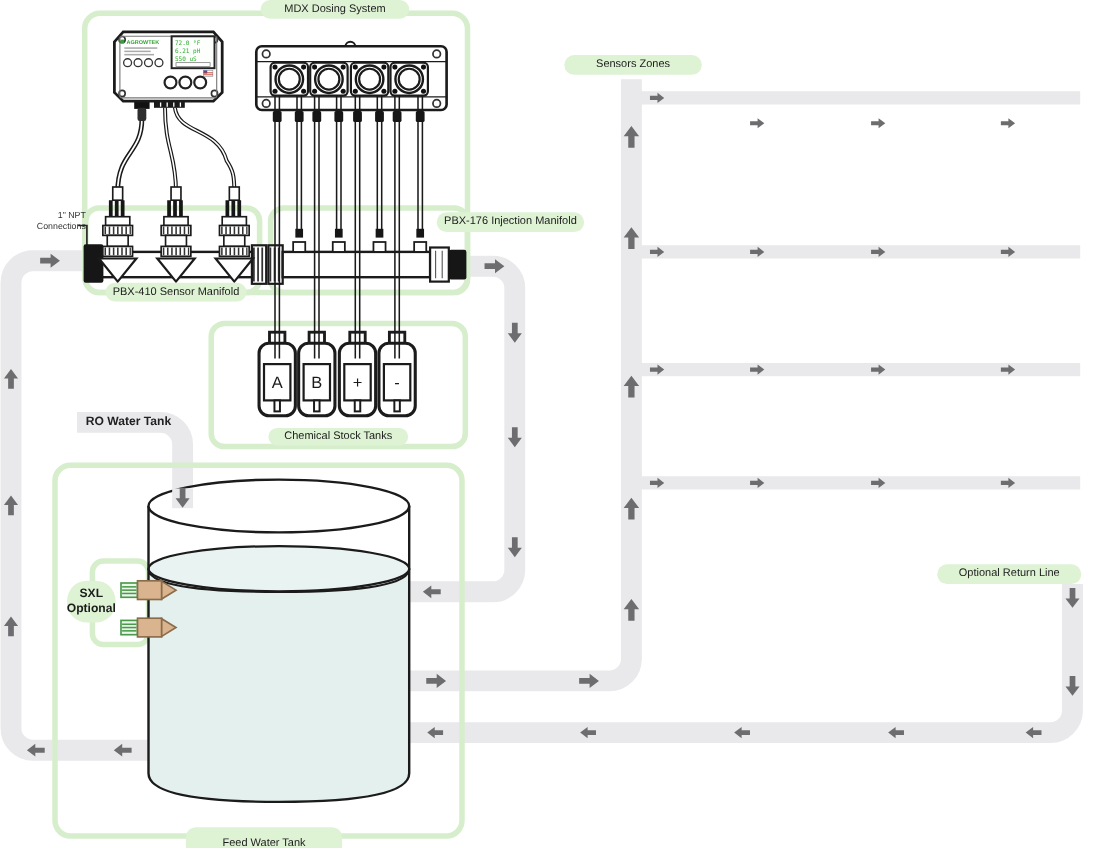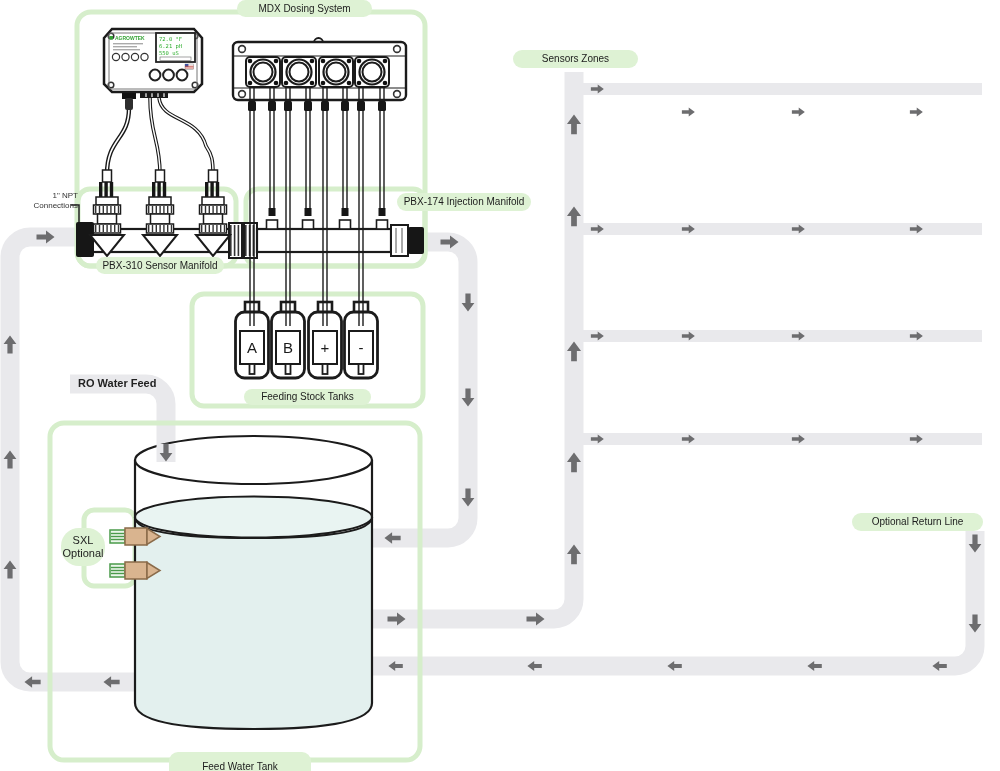--- a/index.html
+++ b/index.html
@@ -375,29 +375,29 @@
           <line x1="111" y1="570.5" x2="124" y2="570.5"></line>
           <line x1="111" y1="573.5" x2="124" y2="573.5"></line>
         </g>
   <rect x="125" y="562" width="22" height="17" fill="#d9b48f" stroke="#8a6b4a" stroke-width="1.5"></rect>
   <polygon points="147,562.5 160,570.5 147,578.5" fill="#d9b48f" stroke="#8a6b4a" stroke-width="1.5"></polygon>
 </g>
 </svg>
 
 <div class="pill" style="left:237px;top:0px;width:135px;height:17px;">MDX Dosing System</div>
 <div class="pill" style="left:513px;top:50px;width:125px;height:18px;">Sensors Zones</div>
-<div class="pill" style="left:397px;top:193px;width:134px;height:18px;">PBX-174 Injection Manifold</div>
-<div class="pill" style="left:96px;top:257px;width:128px;height:17px;">PBX-310 Sensor Manifold</div>
-<div class="pill" style="left:244px;top:389px;width:127px;height:16px;">Feeding Stock Tanks</div>
+<div class="pill" style="left:397px;top:193px;width:134px;height:18px;">PBX-176 Injection Manifold</div>
+<div class="pill" style="left:96px;top:257px;width:128px;height:17px;">PBX-410 Sensor Manifold</div>
+<div class="pill" style="left:244px;top:389px;width:127px;height:16px;">Chemical Stock Tanks</div>
 <div class="pill" style="left:852px;top:513px;width:131px;height:18px;">Optional Return Line</div>
 <div class="pill" style="left:169px;top:752px;width:142px;height:29px;">Feed Water Tank</div>
-<div class="pill" style="left:61px;top:528px;width:44px;height:38px;border-radius:18px;flex-direction:column;font-size:11px;">
+<div class="pill" style="left:61px;top:528px;width:44px;height:38px;border-radius:18px;flex-direction:column;font-size:11px;font-weight:bold;">
   <div>SXL</div>
   <div>Optional</div>
 </div>
 
 <div class="plain" id="npt-label">
   <div>1" NPT</div>
   <div>Connections</div>
 </div>
-<div class="plain" id="ro-label">RO Water Feed</div>
+<div class="plain" id="ro-label">RO Water Tank</div>
 
 </div>
 
 </body></html>

